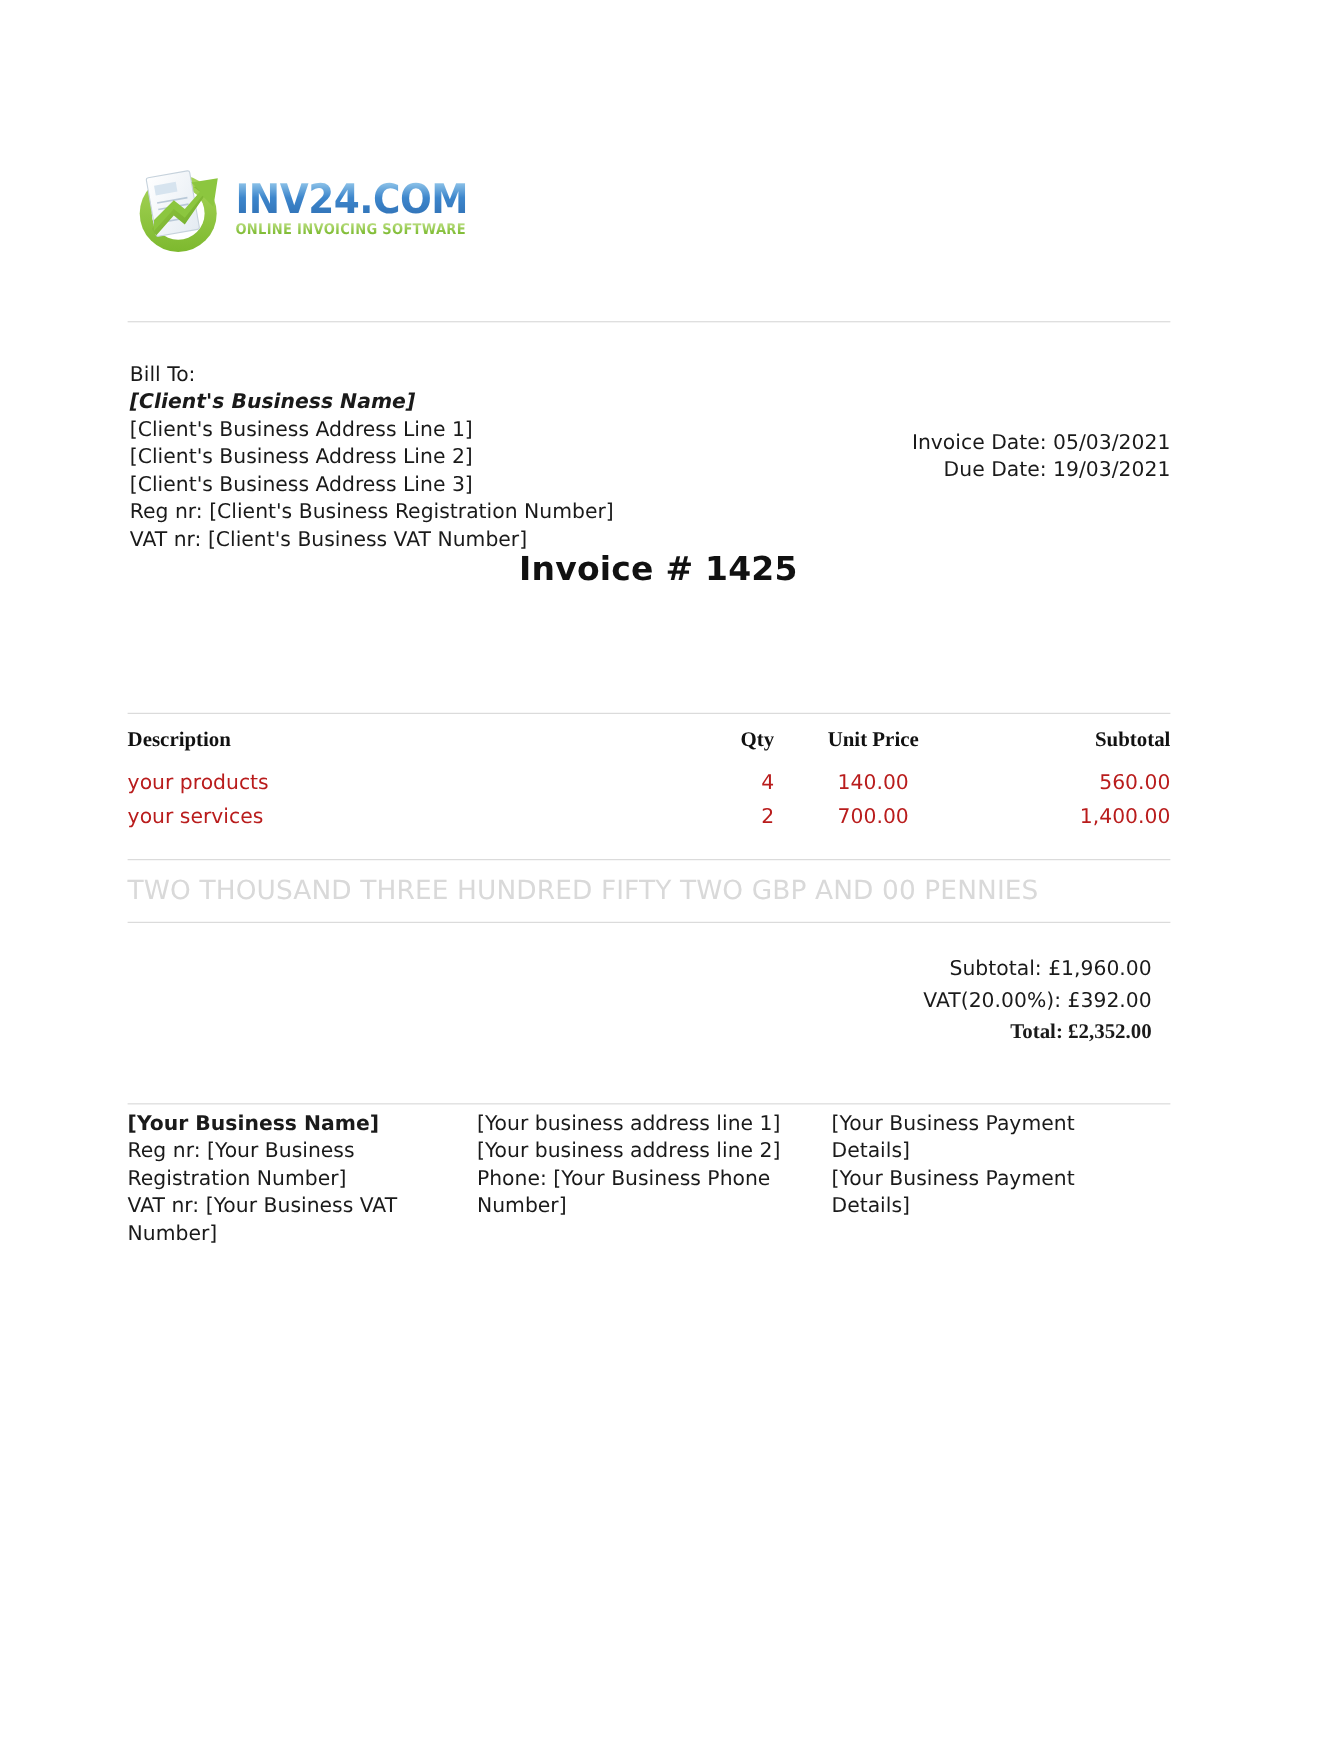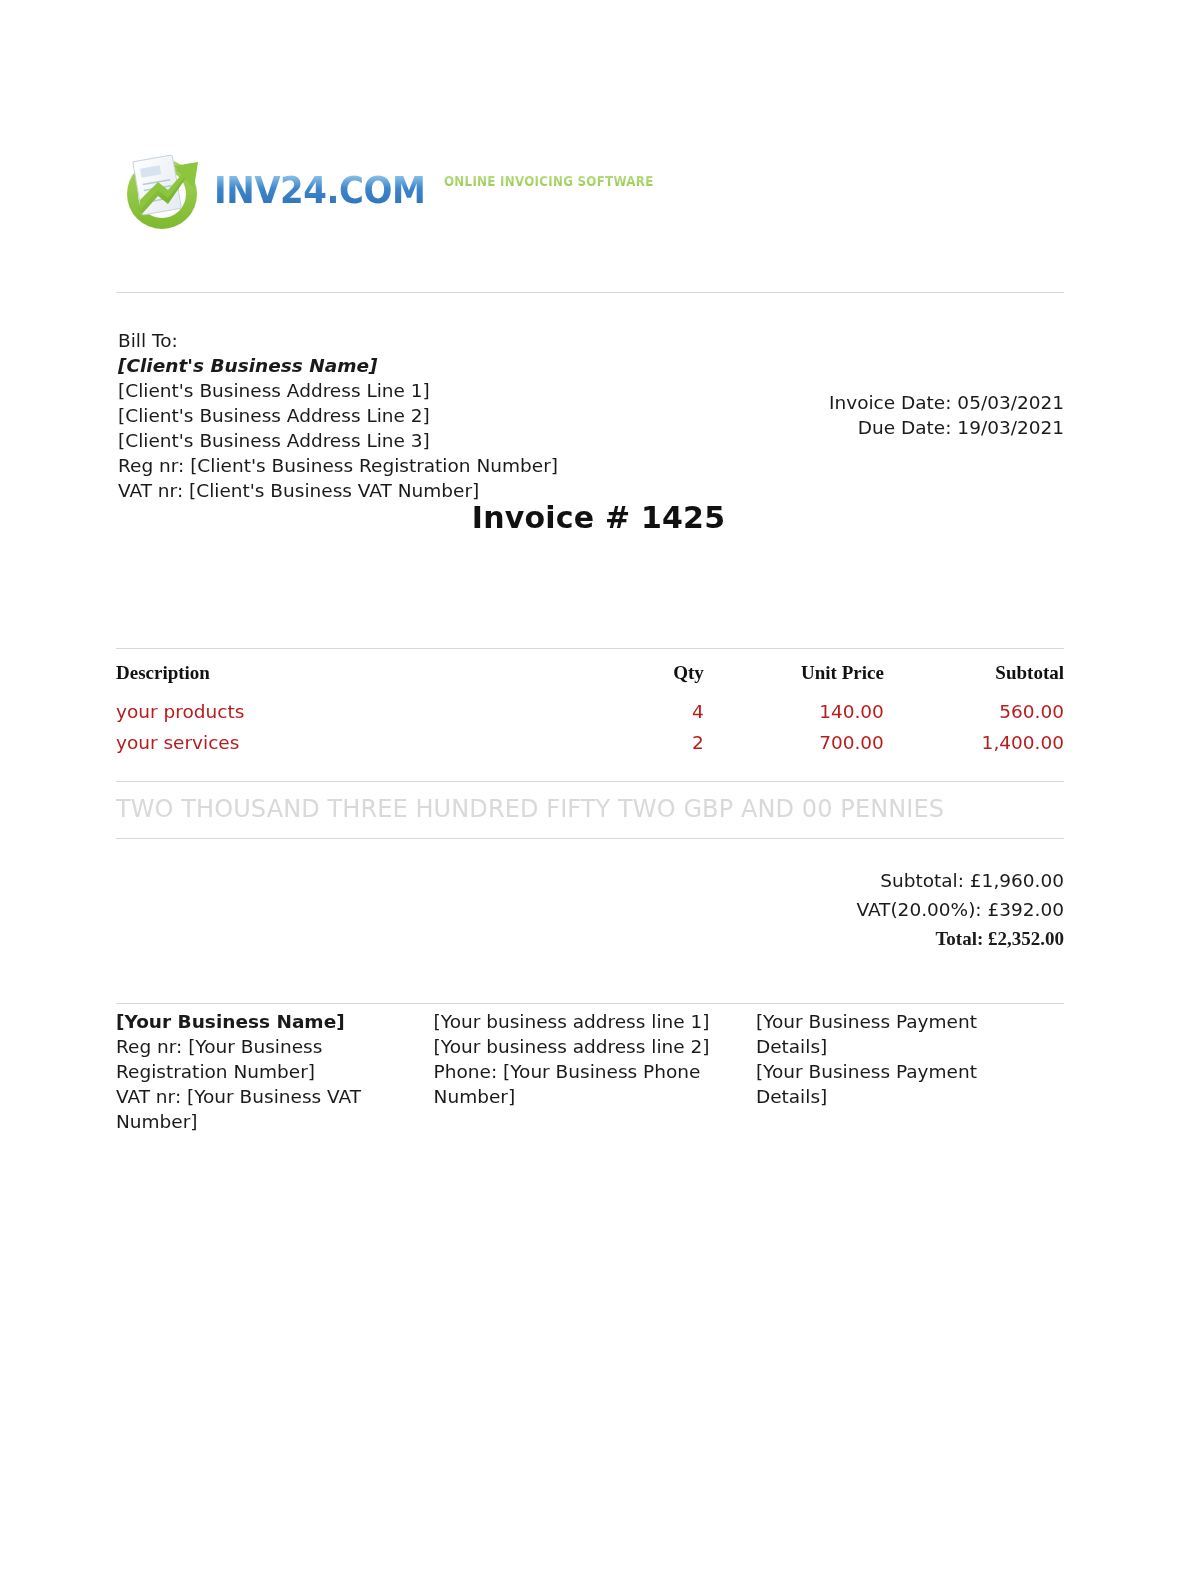--- a/index.html
+++ b/index.html
@@ -34,21 +34,21 @@
   }
   .logo-mark {
     width: 92px;
     height: 92px;
     position: relative;
     flex: 0 0 92px;
   }
   .logo-text {
     margin-left: 6px;
     display: flex;
-    flex-direction: row;
+    flex-direction: column;
     justify-content: center;
     line-height: 1;
   }
   .logo-title {
     font-family: "DejaVu Sans", "Liberation Sans", sans-serif;
     font-weight: bold;
     font-size: 37px;
     letter-spacing: -0.5px;
     color: #3f8fd4;
     background: linear-gradient(180deg, #9fd0ef 0%, #3d86cc 45%, #2f6fb3 100%);
@@ -139,38 +139,38 @@
     font-size: 19px;
     color: #111;
     font-family: Liberation Serif, serif;
   }
   .items td {
     padding: 5px 0 5px 0;
     color: #b91c1c;
   }
   .col-desc { text-align: left; width: 48%; }
   .col-qty { text-align: right; width: 14%; }
-  .col-unit { text-align: right; width: 19%; }
+  .col-unit { text-align: center; width: 19%; }
   .col-sub { text-align: right; width: 19%; }
 
   
   .words {
     position: absolute;
     left: 116px;
     top: 795px;
     font-size: 24px;
     color: #d9d9d9;
     letter-spacing: 0.1px;
     white-space: nowrap;
   }
 
   
   .totals {
     position: absolute;
-    right: 133px;
+    right: 150px;
     top: 866px;
     text-align: right;
     font-size: 18.5px;
     line-height: 29px;
     color: #1a1a1a;
   }
   .totals .grand { font-weight: bold; font-size: 19px; font-family: Liberation Serif, serif; }
 
   
   .footer {

